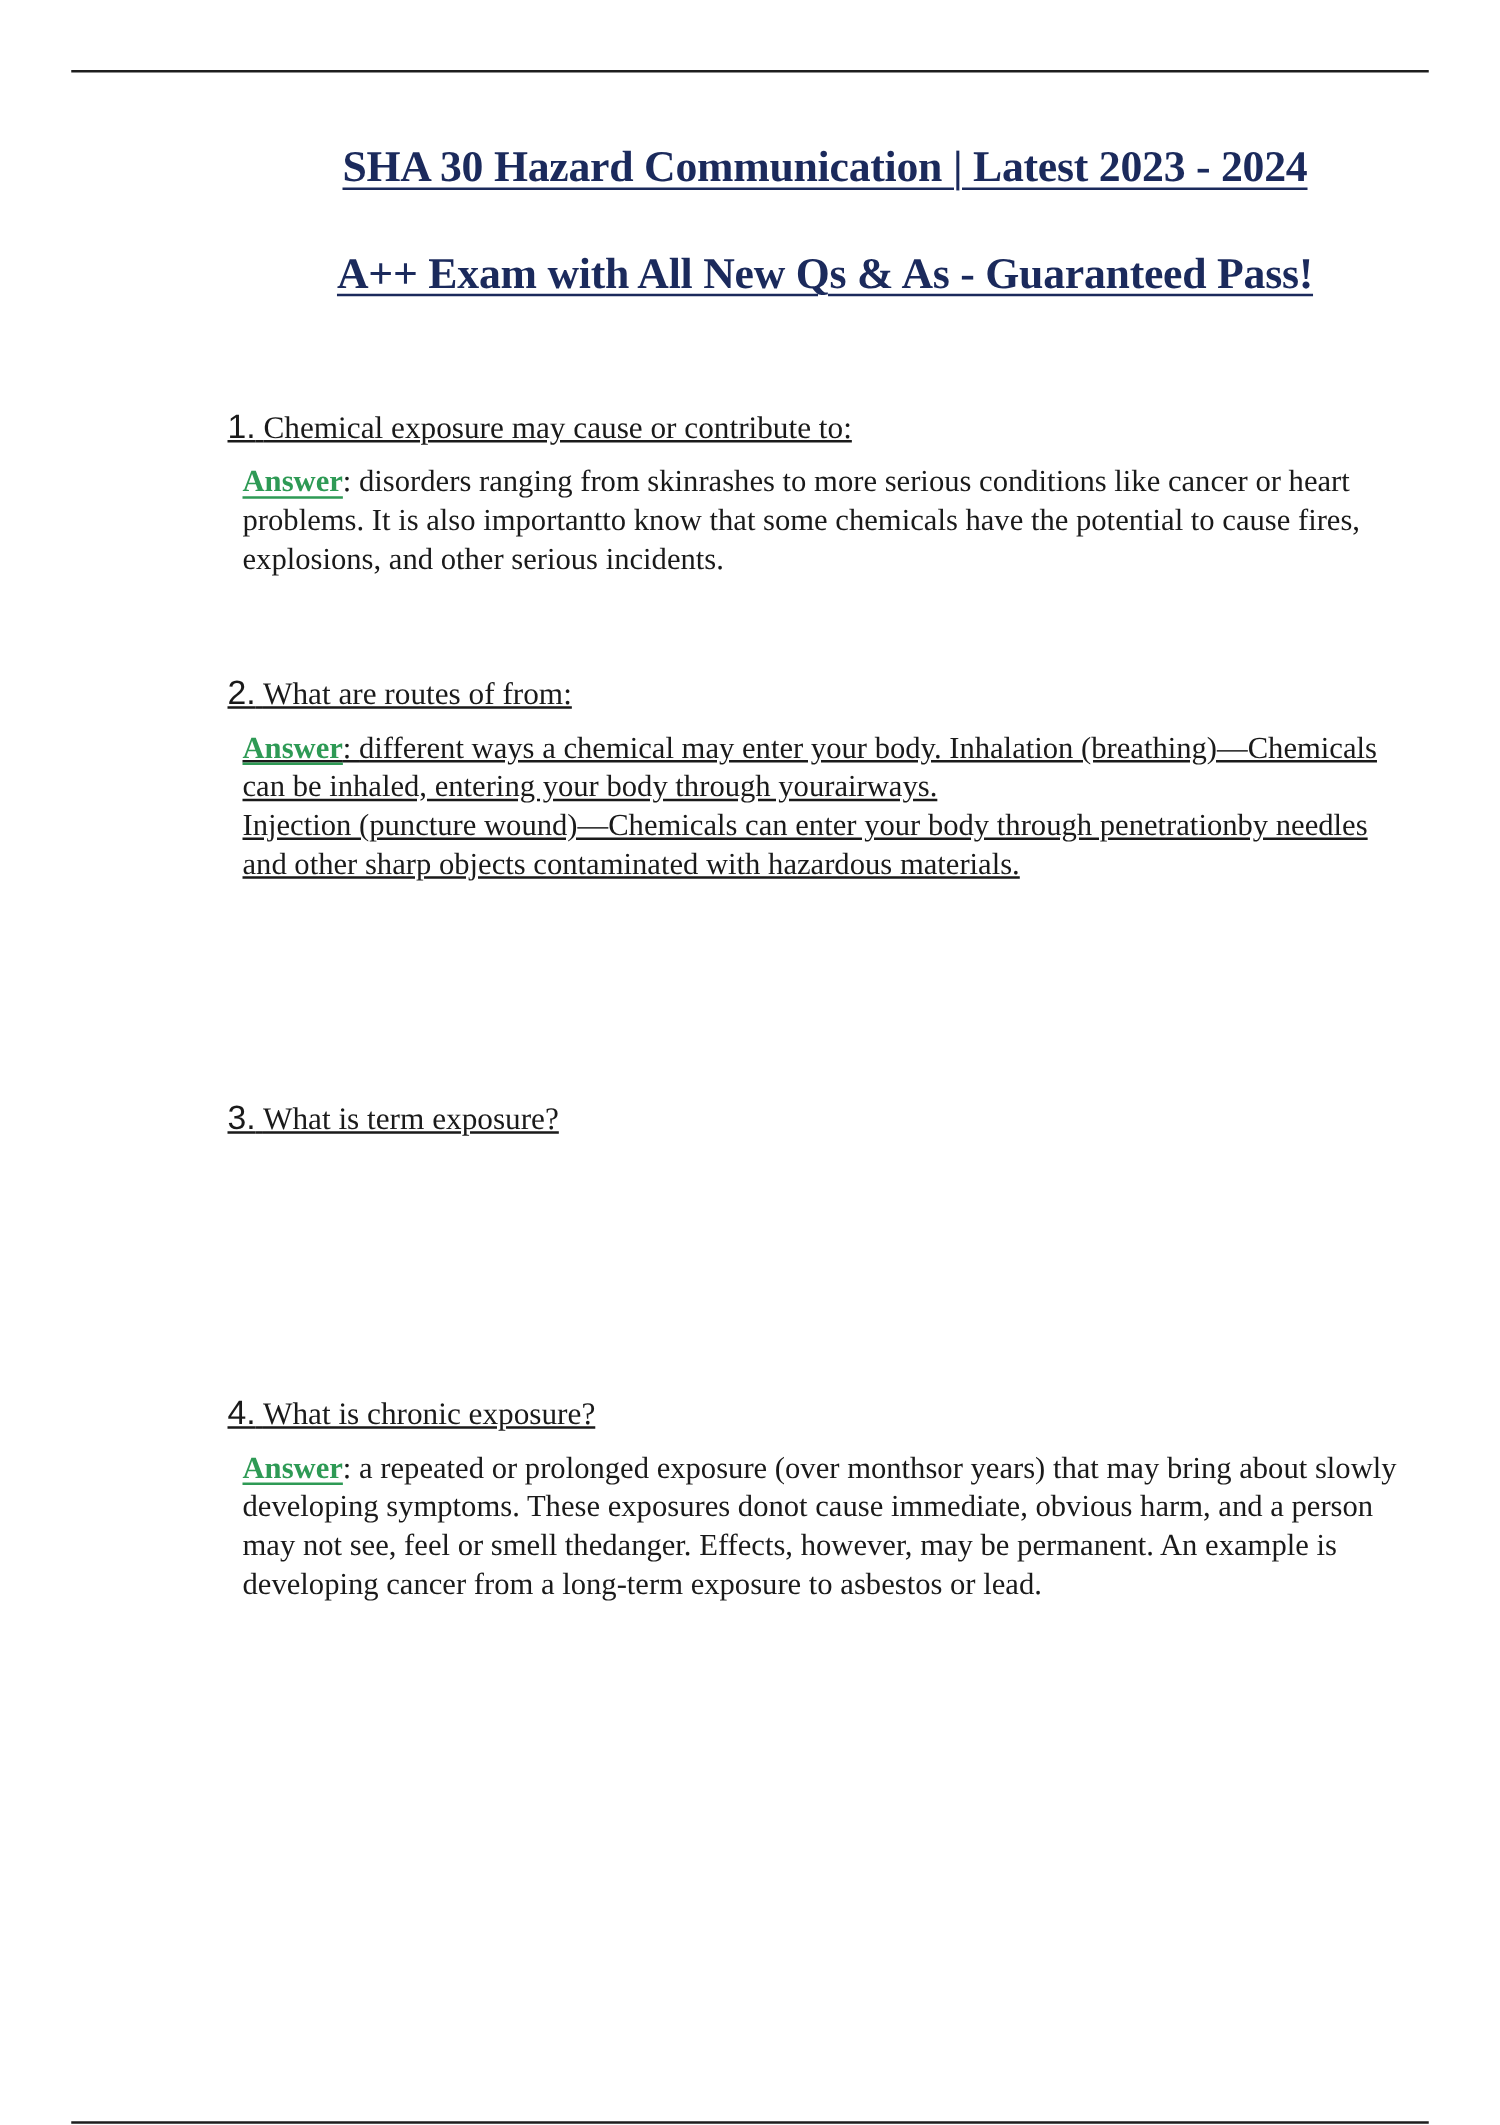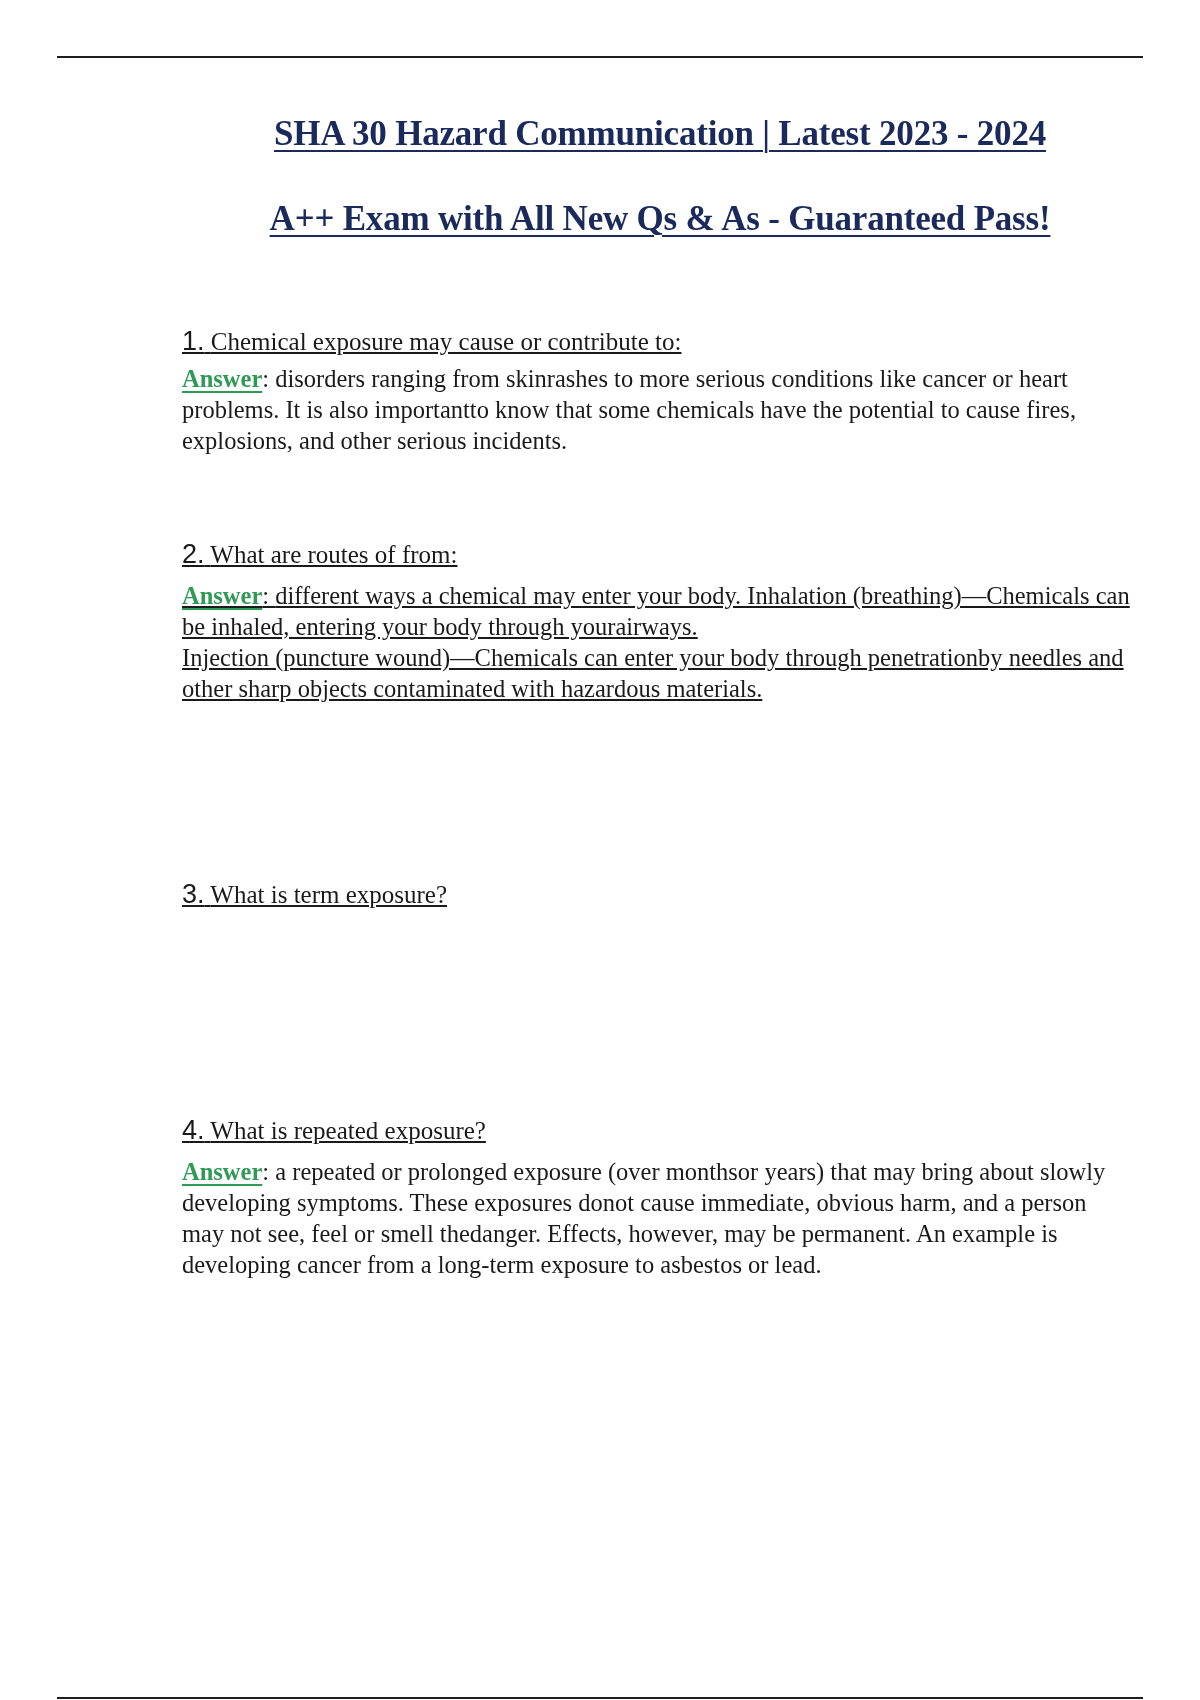--- a/index.html
+++ b/index.html
@@ -48,21 +48,21 @@
       white-space: nowrap;
       text-decoration: underline;
     }
     .q .num {
       font-family: "Liberation Sans", "DejaVu Sans", sans-serif;
       font-size: 27px;
     }
     .a {
       font-size: 24.5px;
       line-height: 31px;
-      margin: 0;
+      margin: 12px;
     }
     .a .answer-label {
       color: #2e9a55;
       font-weight: bold;
       text-decoration: underline;
       text-decoration-color: #2e9a55;
       text-decoration-thickness: 2px;
       text-underline-offset: 4px;
     }
     .a .line { display: block; text-decoration: underline; }
@@ -105,20 +105,20 @@
 <div class="qa" id="qa-3">
   <p class="q">
     <span class="num">3.</span>
     <span>What is term exposure?</span>
   </p>
 </div>
 
 <div class="qa" id="qa-4">
   <p class="q">
     <span class="num">4.</span>
-    <span>What is repeated exposure?</span>
+    <span>What is chronic exposure?</span>
   </p>
   <p class="a">
     <span class="answer-label">Answer</span><span>: </span><span>a repeated or prolonged exposure (over monthsor years) that may bring about slowly developing symptoms. These exposures donot cause immediate, obvious harm, and a person may not see, feel or smell thedanger. Effects, however, may be permanent. An example is developing cancer from a long-term exposure to asbestos or lead.</span>
   </p>
 </div>
 
 <div class="rule rule-bottom"></div>
 
 </body></html>

